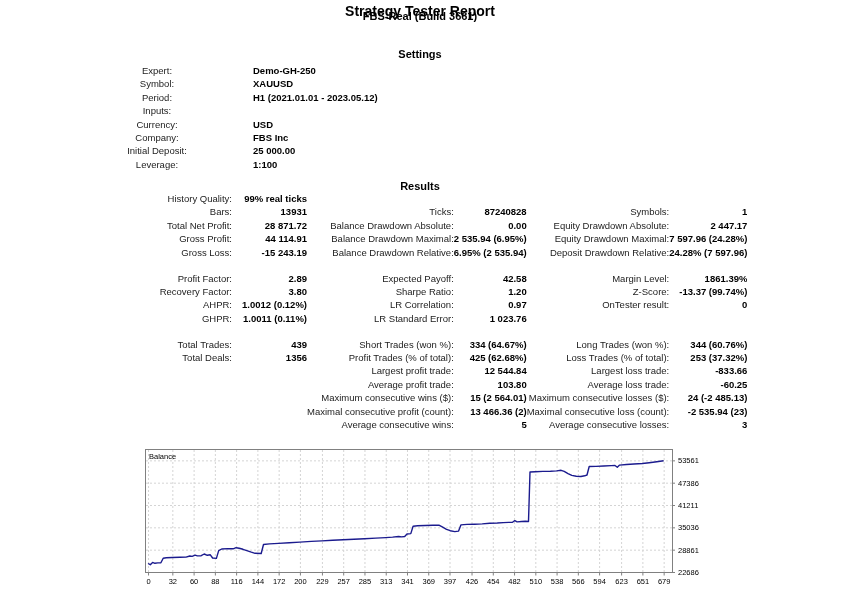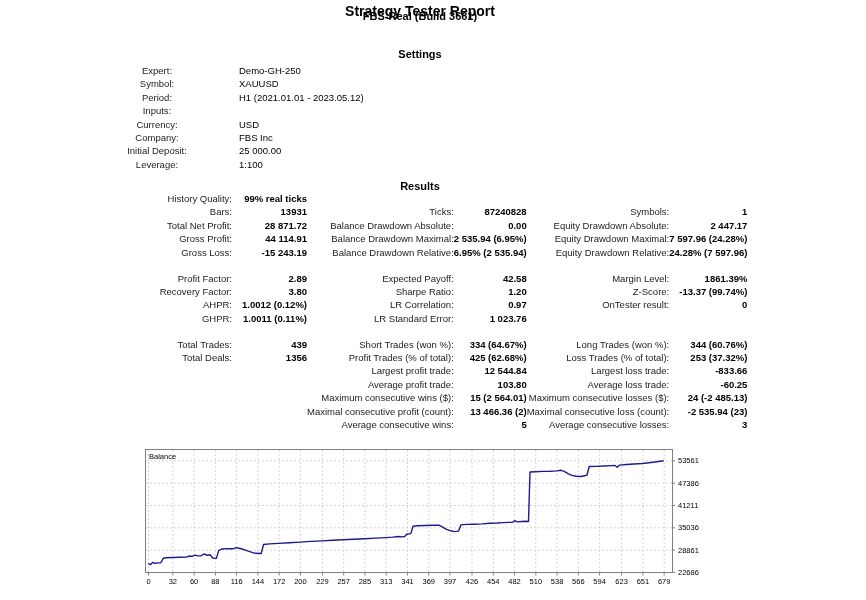--- a/index.html
+++ b/index.html
@@ -10,21 +10,21 @@
   .centerband{position:absolute;left:0;width:840px;text-align:center;}
   #report-title{top:3px;font-size:14px;font-weight:bold;}
   #report-subtitle{top:10px;font-size:11px;font-weight:bold;}
   #settings-heading{top:48px;font-size:11px;font-weight:bold;}
   #results-heading{top:180px;font-size:11px;font-weight:bold;}
 
   
   #settings-table{position:absolute;left:82px;top:64px;}
   .srow{display:flex;height:13.4px;line-height:13.4px;font-size:9.5px;}
   .slabel{width:150px;text-align:center;color:#222;}
-  .svalue{margin-left:7px;font-weight:normal;white-space:nowrap;}
+  .svalue{margin-left:21px;font-weight:bold;white-space:nowrap;}
 
   
   #results-table-wrap{position:absolute;left:82px;top:192px;}
   table.results{border-collapse:collapse;table-layout:fixed;}
   table.results td{
     padding:0;margin:0;height:13.4px;line-height:13.4px;font-size:9.5px;
     text-align:right;white-space:nowrap;overflow:hidden;
   }
   td.l{color:#222;}
   td.v{font-weight:bold;}
@@ -122,21 +122,21 @@
           <td class="l">Balance Drawdown Maximal:</td>
           <td class="v">2 535.94 (6.95%)</td>
           <td class="l">Equity Drawdown Maximal:</td>
           <td class="v">7 597.96 (24.28%)</td>
         </tr>
         <tr>
           <td class="l">Gross Loss:</td>
           <td class="v">-15 243.19</td>
           <td class="l">Balance Drawdown Relative:</td>
           <td class="v">6.95% (2 535.94)</td>
-          <td class="l">Equity Drawdown Relative:</td>
+          <td class="l">Deposit Drawdown Relative:</td>
           <td class="v">24.28% (7 597.96)</td>
         </tr>
         <tr class="gap">
           <td colspan="6"></td>
         </tr>
         <tr>
           <td class="l">Profit Factor:</td>
           <td class="v">2.89</td>
           <td class="l">Expected Payoff:</td>
           <td class="v">42.58</td>

